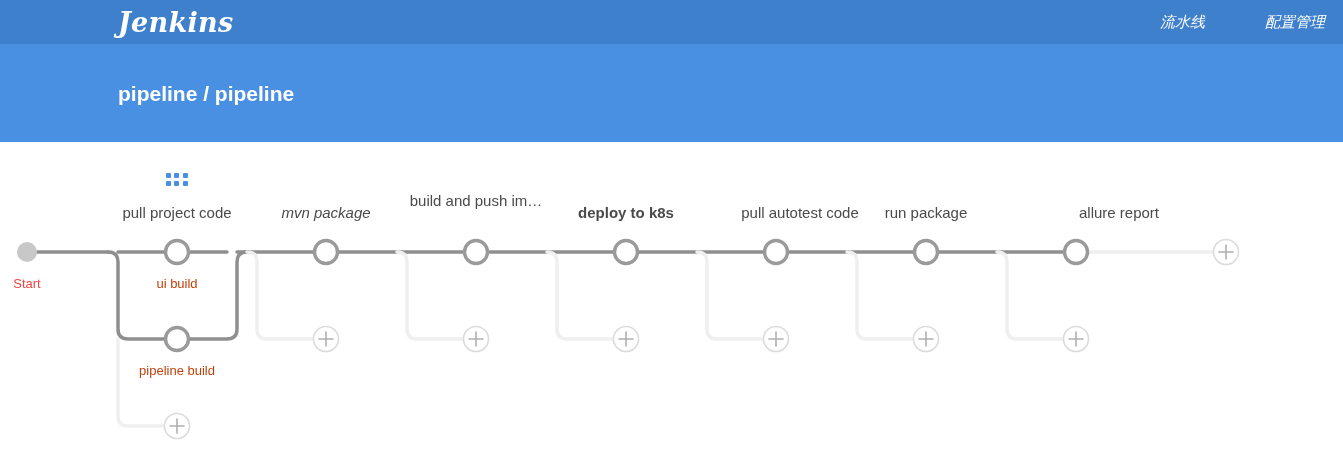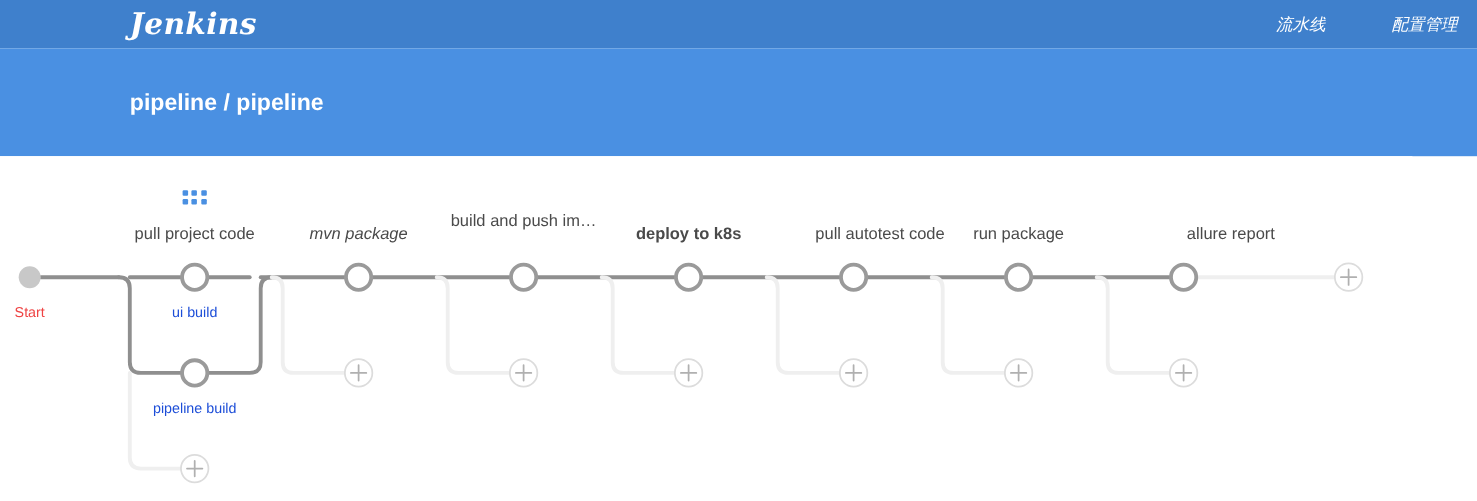--- a/index.html
+++ b/index.html
@@ -86,21 +86,21 @@
   .stage-label {
     position: absolute;
     color: #4a4a4a;
     font-size: 15px;
     white-space: nowrap;
     transform: translateX(-50%);
     cursor: pointer;
   }
   .branch-label {
     position: absolute;
-    color: #1d4ed8;
+    color: #c2410c;
     font-size: 13px;
     white-space: nowrap;
     transform: translateX(-50%);
     cursor: pointer;
   }
   .start-label {
     position: absolute;
     color: #ef4444;
     font-size: 13px;
     white-space: nowrap;

